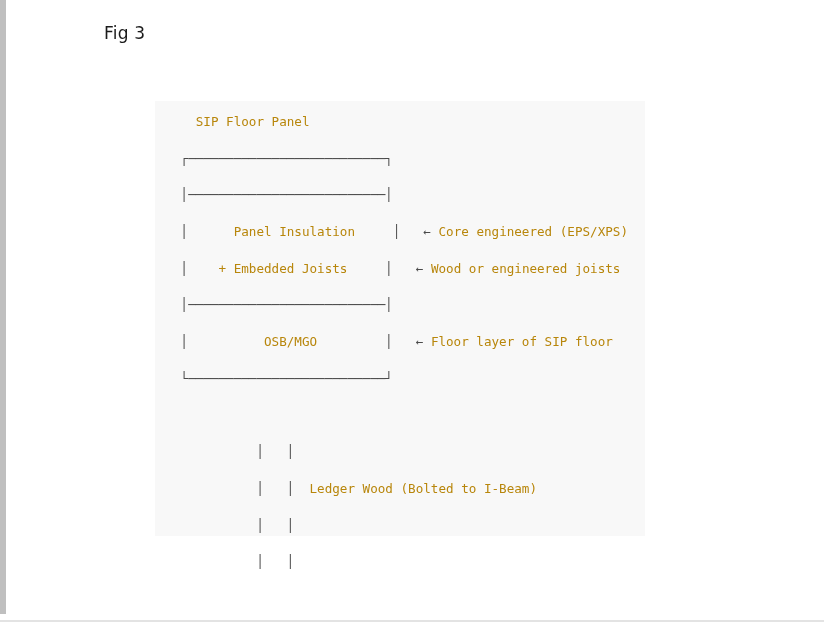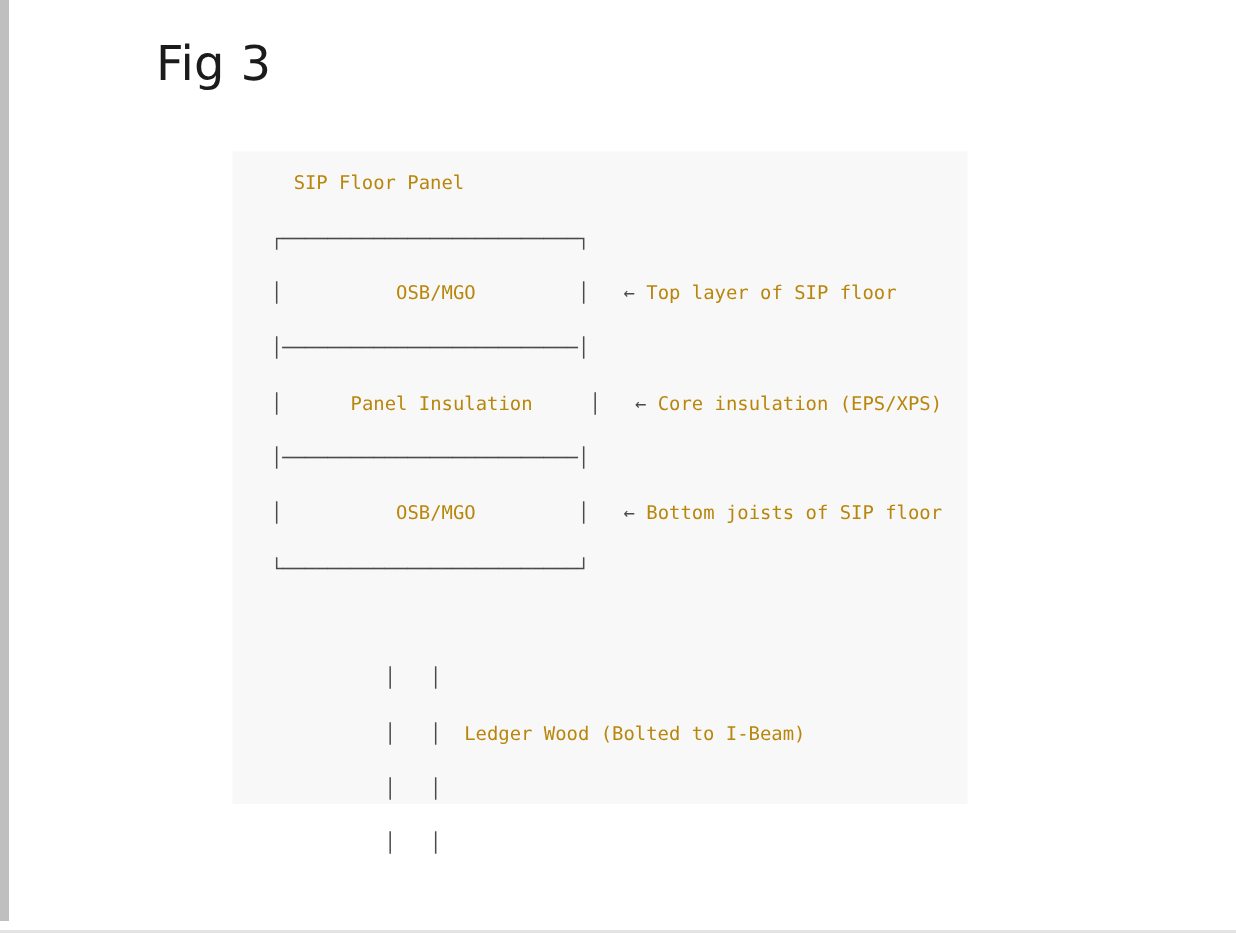--- a/index.html
+++ b/index.html
@@ -34,21 +34,21 @@
     width: 818px; height: 614px;
     background: #ffffff;
   }
 
   
   .fig-title {
     position: absolute;
     left: 104px;
     top: 23px;
     font-family: "DejaVu Sans", "Liberation Sans", sans-serif;
-    font-size: 32px;
+    font-size: 17px;
     font-weight: 400;
     color: #1b1b1b;
     letter-spacing: 0.2px;
     white-space: pre;
   }
 
   
   .diagram-panel {
     position: absolute;
     left: 155px;
@@ -82,25 +82,25 @@
 
 <div class="page-left-gutter"></div>
 <div class="page-canvas"></div>
 <div class="page-bottom-rule"></div>
 
 <div class="fig-title">Fig 3</div>
 
 <div class="diagram-panel">
   <pre class="ascii-art"><span class="art-line">   <span class="k">SIP Floor Panel</span></span>
 <span class="art-line"> <span class="p">┌──────────────────────────┐</span></span>
-<span class="art-line"> <span class="p">│</span>          <span class="k">OSB/MGO</span>         <span class="p">│</span>   <span class="p">←</span> <span class="k">Top layer of SIP floor</span></span>
 <span class="art-line"> <span class="p">│──────────────────────────│</span></span>
-<span class="art-line"> <span class="p">│</span>      <span class="k">Panel Insulation</span>     <span class="p">│</span>   <span class="p">←</span> <span class="k">Core insulation (EPS/XPS)</span></span>
+<span class="art-line"> <span class="p">│</span>      <span class="k">Panel Insulation</span>     <span class="p">│</span>   <span class="p">←</span> <span class="k">Core engineered (EPS/XPS)</span></span>
+<span class="art-line"> <span class="p">│</span>    <span class="k">+ Embedded Joists</span>     <span class="p">│</span>   <span class="p">←</span> <span class="k">Wood or engineered joists</span></span>
 <span class="art-line"> <span class="p">│──────────────────────────│</span></span>
-<span class="art-line"> <span class="p">│</span>          <span class="k">OSB/MGO</span>         <span class="p">│</span>   <span class="p">←</span> <span class="k">Bottom joists of SIP floor</span></span>
+<span class="art-line"> <span class="p">│</span>          <span class="k">OSB/MGO</span>         <span class="p">│</span>   <span class="p">←</span> <span class="k">Floor layer of SIP floor</span></span>
 <span class="art-line"> <span class="p">└──────────────────────────┘</span></span>
 <span class="art-line"> </span>
 <span class="art-line">           <span class="p">│   │</span></span>
 <span class="art-line">           <span class="p">│   │</span>  <span class="k">Ledger Wood (Bolted to I-Beam)</span></span>
 <span class="art-line">           <span class="p">│   │</span></span>
 <span class="art-line">           <span class="p">│   │</span></span>
 
 
 
 

